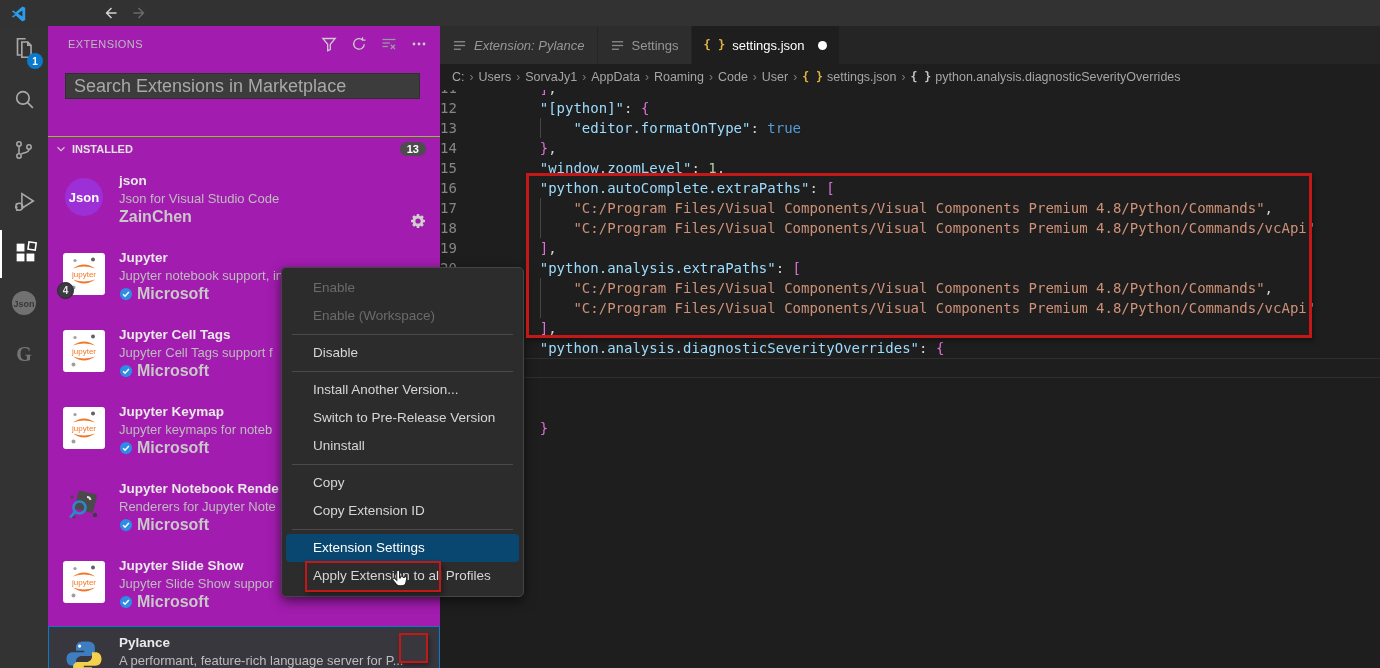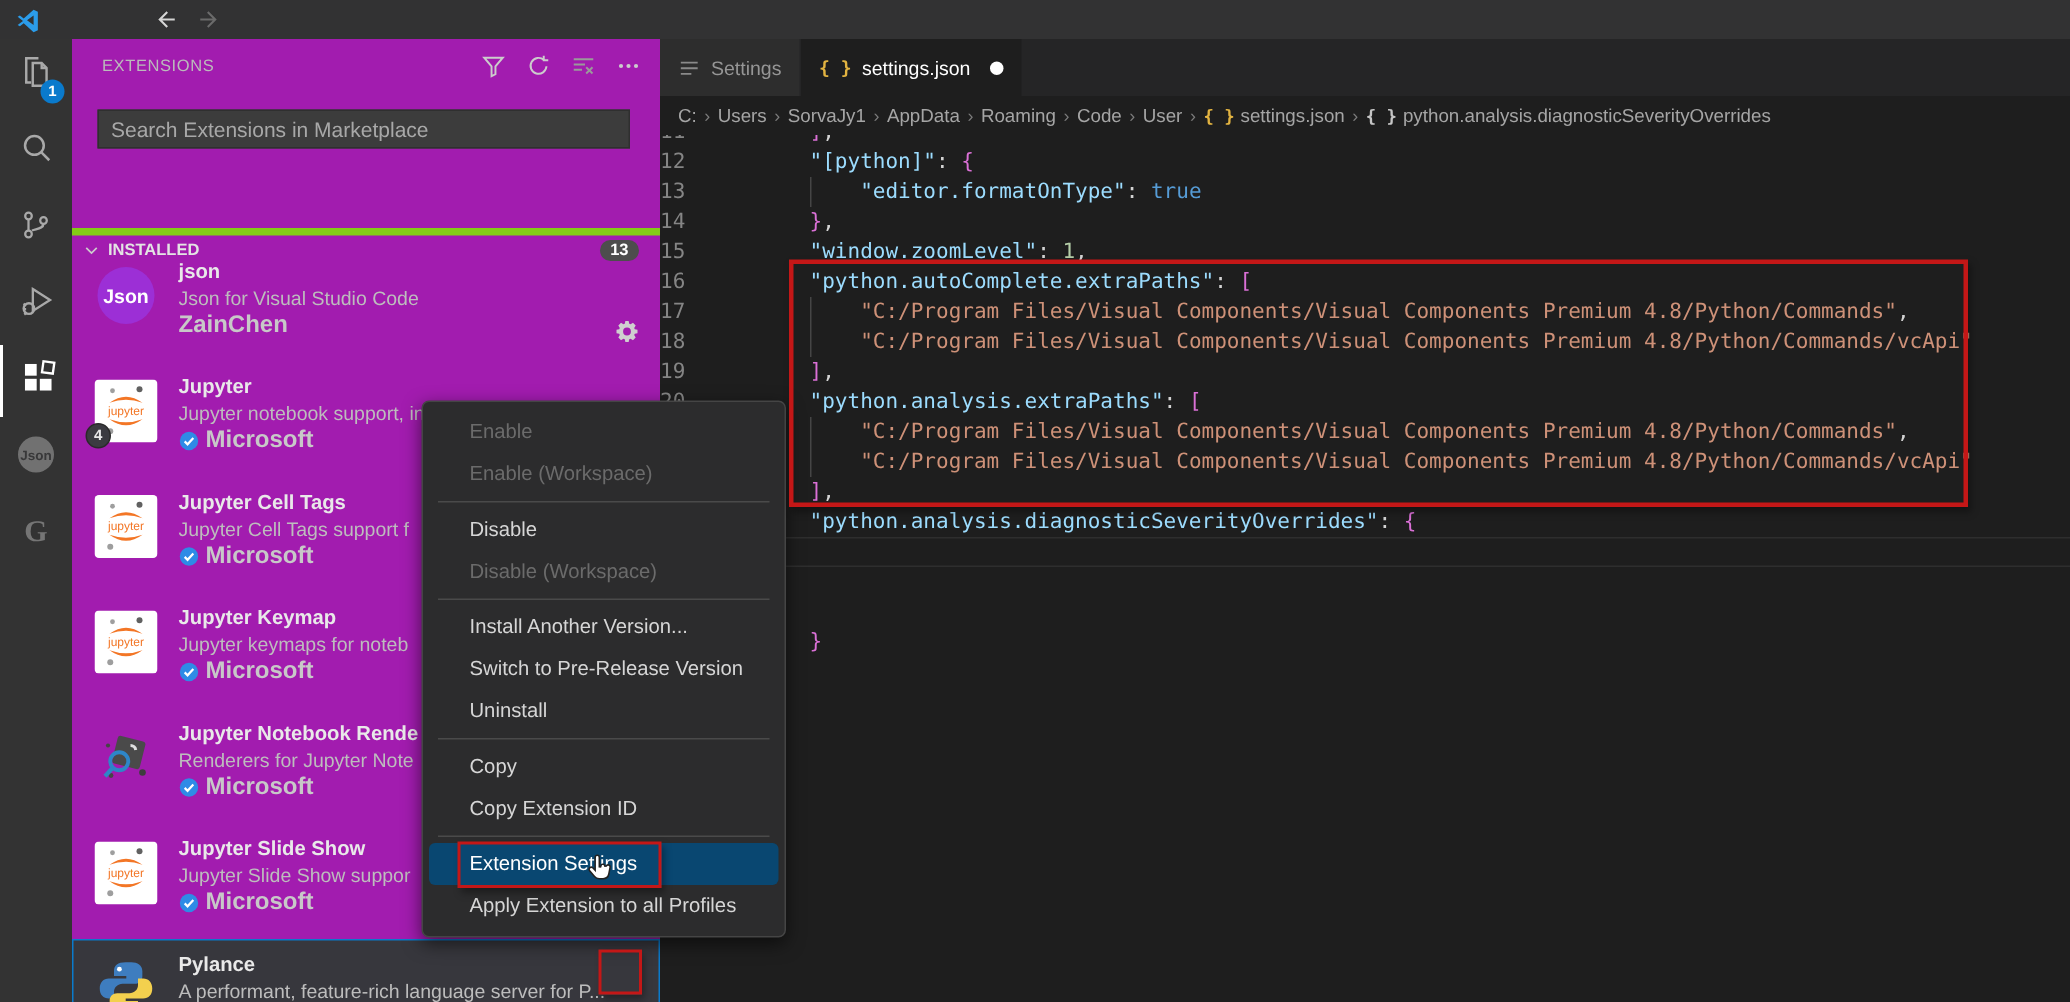--- a/index.html
+++ b/index.html
@@ -28,25 +28,25 @@
             background:#0a7acc;color:#fff;font-size:10px;font-weight:bold;display:flex;
             align-items:center;justify-content:center;padding:0 3px;}
 
   
   .sidebar{position:absolute;left:48px;top:26px;width:392px;height:642px;background:#a21caf;}
   .sb-header{position:absolute;left:0;top:0;width:100%;height:36px;display:flex;align-items:center;padding:0 12px 0 20px;}
   .sb-title{font-size:11px;letter-spacing:.4px;color:#bbbbbb;}
   .sb-tools{margin-left:auto;display:flex;gap:12px;align-items:center;}
   .sb-tools .tool{width:18px;height:18px;display:flex;align-items:center;justify-content:center;}
   .sb-search{position:absolute;left:17px;top:47px;width:355px;height:26px;background:#3c3c3c;
-             border:1px solid #2f2f2f;color:#c0c0c0;font-size:14px;padding:0 8px;outline:none;
+             border:1px solid #2f2f2f;color:#c0c0c0;font-size:18px;padding:0 8px;outline:none;
              font-family:"Liberation Sans",sans-serif;}
   .sb-search::placeholder{color:#a8a8a8;opacity:1;}
-  .sb-section{position:absolute;left:0;top:126px;width:100%;height:24px;display:flex;align-items:center;
-              padding:0 14px 0 6px;border-top:5px solid #84cc16;}
+  .sb-section{position:absolute;left:0;top:110px;width:100%;height:24px;display:flex;align-items:center;
+              padding:0 14px 0 6px;border-top:1px solid #84cc16;}
   .sb-section .chev{margin-right:4px;display:flex;}
   .sb-section .lbl{font-size:11px;font-weight:bold;color:#e3e3e3;}
   .sb-count{margin-left:auto;background:#4d4d4d;color:#ffffff;font-size:11px;font-weight:bold;
             border-radius:9px;padding:1px 7px;}
 
   .ext-list{position:absolute;left:0;top:138px;width:100%;}
   .ext-item{position:relative;height:77px;padding:8px 14px 0 15px;display:flex;}
   .ext-item.sel{background:#37373d;outline:1px solid #0a7acc;outline-offset:-1px;}
   .ext-icon{position:relative;width:42px;height:42px;margin-top:4px;flex:none;}
   .ext-icon svg{display:block;}
@@ -398,20 +398,32 @@
           <div class="ext-body">
             <div class="ext-name">Pylance</div>
             <div class="ext-desc">A performant, feature-rich language server for P...</div>
           </div>
         </div>
       </div>
   </div>
 
   <div class="editor">
     <div class="tabs" id="tab-bar">
+        <div class="tab">
+          <span class="ticon">
+            <svg width="15" height="15" viewBox="0 0 16 16">
+              <g stroke="#8a8a8a" stroke-width="1.4">
+                <line x1="2" y1="4" x2="14" y2="4"></line>
+                <line x1="2" y1="8" x2="14" y2="8"></line>
+                <line x1="2" y1="12" x2="9.5" y2="12"></line>
+              </g>
+            </svg>
+          </span>
+          <span class="italic">Extension: Pylance</span>
+        </div>
         <div class="tab">
           <span class="ticon">
             <svg width="15" height="15" viewBox="0 0 16 16">
               <g stroke="#8a8a8a" stroke-width="1.4">
                 <line x1="2" y1="4" x2="14" y2="4"></line>
                 <line x1="2" y1="8" x2="14" y2="8"></line>
                 <line x1="2" y1="12" x2="9.5" y2="12"></line>
               </g>
             </svg>
           </span>
@@ -486,21 +498,20 @@
           <div class="cl"><span class="ln">28</span><span class="lc">    <span class="tk-br">}</span></span></div>
         </div>
       </div>
   </div>
 
   <div class="ctxmenu" id="ctx-menu">
       <div class="mi disabled">Enable</div>
       <div class="mi disabled">Enable (Workspace)</div>
       <div class="msep"></div>
       <div class="mi">Disable</div>
-      <div class="mi disabled">Disable (Workspace)</div>
       <div class="msep"></div>
       <div class="mi">Install Another Version...</div>
       <div class="mi">Switch to Pre-Release Version</div>
       <div class="mi">Uninstall</div>
       <div class="msep"></div>
       <div class="mi">Copy</div>
       <div class="mi">Copy Extension ID</div>
       <div class="msep"></div>
       <div class="mi hl">Extension Settings</div>
       <div class="mi">Apply Extension to all Profiles</div>

